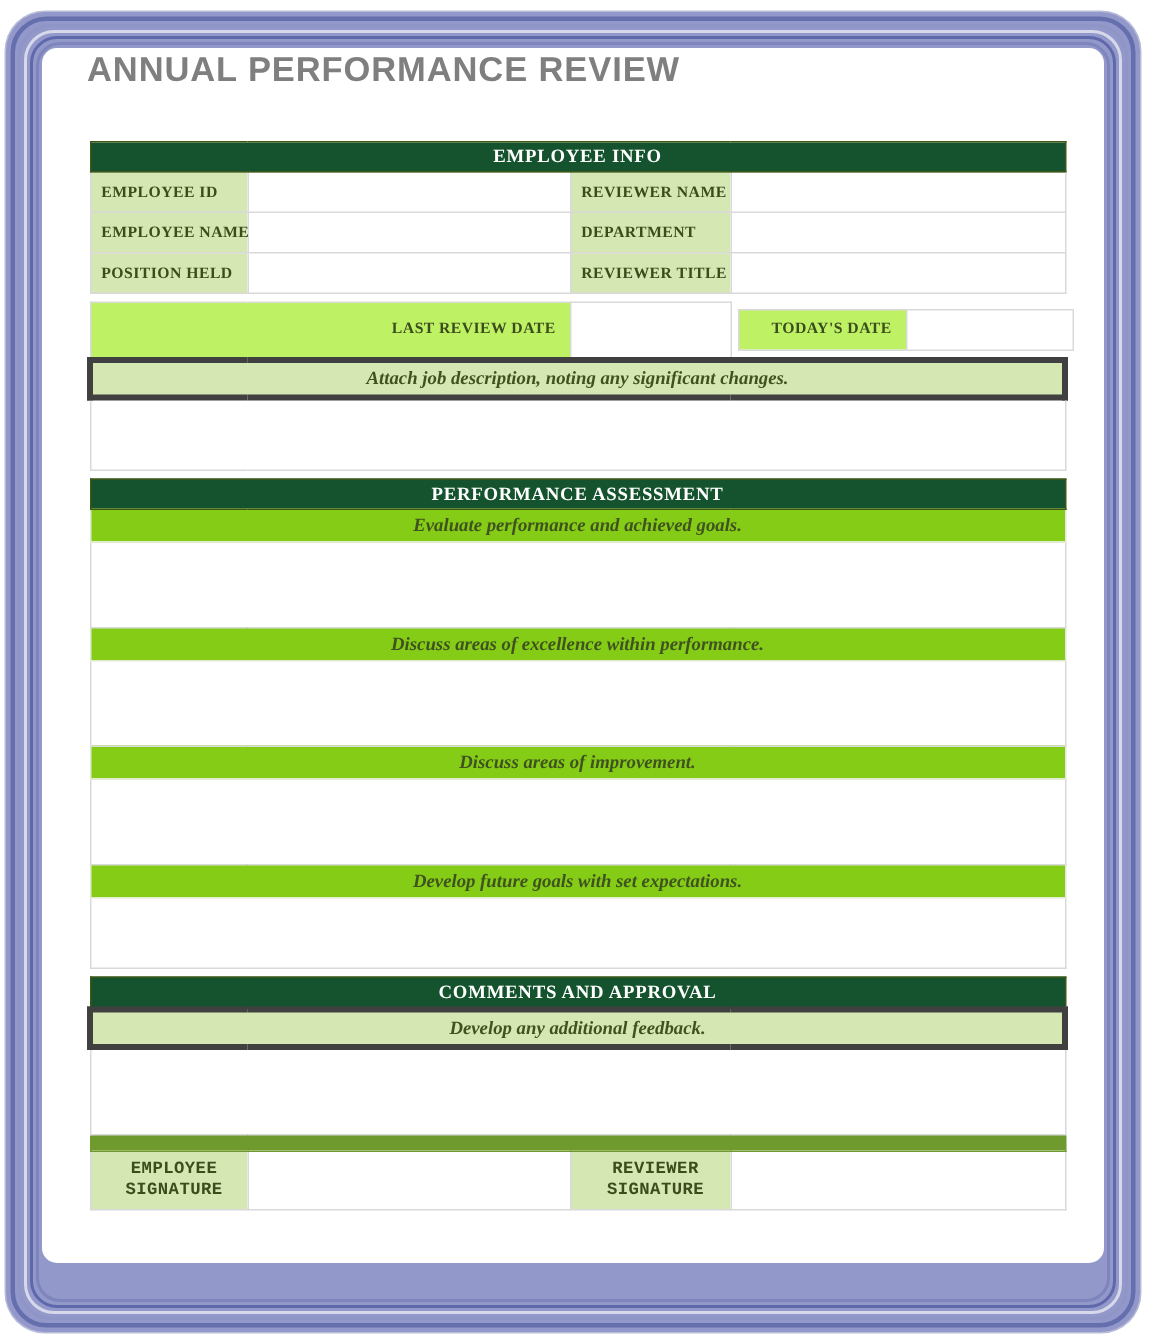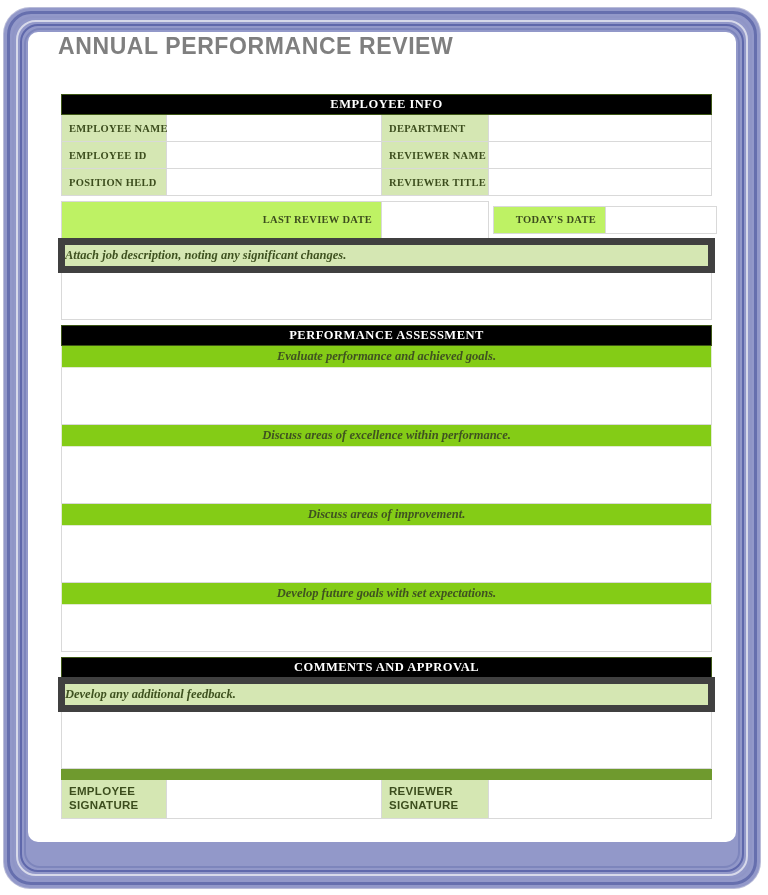--- a/index.html
+++ b/index.html
@@ -95,40 +95,41 @@
     table-layout: fixed;
   }
   .form td {
     padding: 0;
     height: 26px;
     border: 1px solid #d9d9d9;
     vertical-align: middle;
   }
 
   .sec-head td {
-    background: #000000;
+    background: #14532d;
     color: #ffffff;
     font-family: "Liberation Serif", serif;
     font-weight: bold;
     font-size: 12.5px;
     letter-spacing: 0.5px;
     text-align: center;
     height: 19px;
     border: 1px solid #3d5615;
   }
 
   .prompt-dark td {
     background: #d5e7b3;
     color: #3f5220;
     font-family: "Liberation Serif", serif;
     font-weight: bold;
     font-style: italic;
     font-size: 12.5px;
+    text-align: center;
     height: 21px;
-    border: 7px solid #404040;
+    border: 4px solid #404040;
     margin-left: 44px;
   }
 
   .prompt-light td {
     background: #84cc16;
     color: #3f5220;
     font-family: "Liberation Serif", serif;
     font-weight: bold;
     font-style: italic;
     font-size: 12.5px;
@@ -154,27 +155,28 @@
     font-weight: bold;
     font-size: 10.5px;
     letter-spacing: 0.3px;
     text-align: right;
     padding-right: 9px !important;
     white-space: nowrap;
   }
   .lbl-sig {
     background: #d5e7b3;
     color: #3c4d1d;
-    font-family: Liberation Sans, sans-serif;
+    font-family: Liberation Mono, monospace;
     font-weight: bold;
     font-size: 11.5px;
     letter-spacing: 0.3px;
     padding-left: 7px !important;
     line-height: 1.18;
     height: 38px;
+    text-align: center;
   }
   .fill {
     background: #ffffff;
   }
   .writebox td {
     background: #ffffff;
     height: 46px;
     border: 1px solid #d9d9d9;
   }
   .writebox-tall td {
@@ -215,30 +217,30 @@
       <col style="width:107px">
       <col style="width:223px">
     </colgroup>
 
     <tbody>
         <tr class="sec-head">
       <td colspan="4">EMPLOYEE INFO</td>
     </tr>
 
     <tr>
+      <td class="lbl">EMPLOYEE ID</td>
+      <td class="fill"></td>
+      <td class="lbl">REVIEWER NAME</td>
+      <td class="fill"></td>
+    </tr>
+
+    <tr>
       <td class="lbl">EMPLOYEE NAME</td>
       <td class="fill"></td>
       <td class="lbl">DEPARTMENT</td>
-      <td class="fill"></td>
-    </tr>
-
-    <tr>
-      <td class="lbl">EMPLOYEE ID</td>
-      <td class="fill"></td>
-      <td class="lbl">REVIEWER NAME</td>
       <td class="fill"></td>
     </tr>
 
     <tr>
       <td class="lbl">POSITION HELD</td>
       <td class="fill"></td>
       <td class="lbl">REVIEWER TITLE</td>
       <td class="fill"></td>
     </tr>
 

